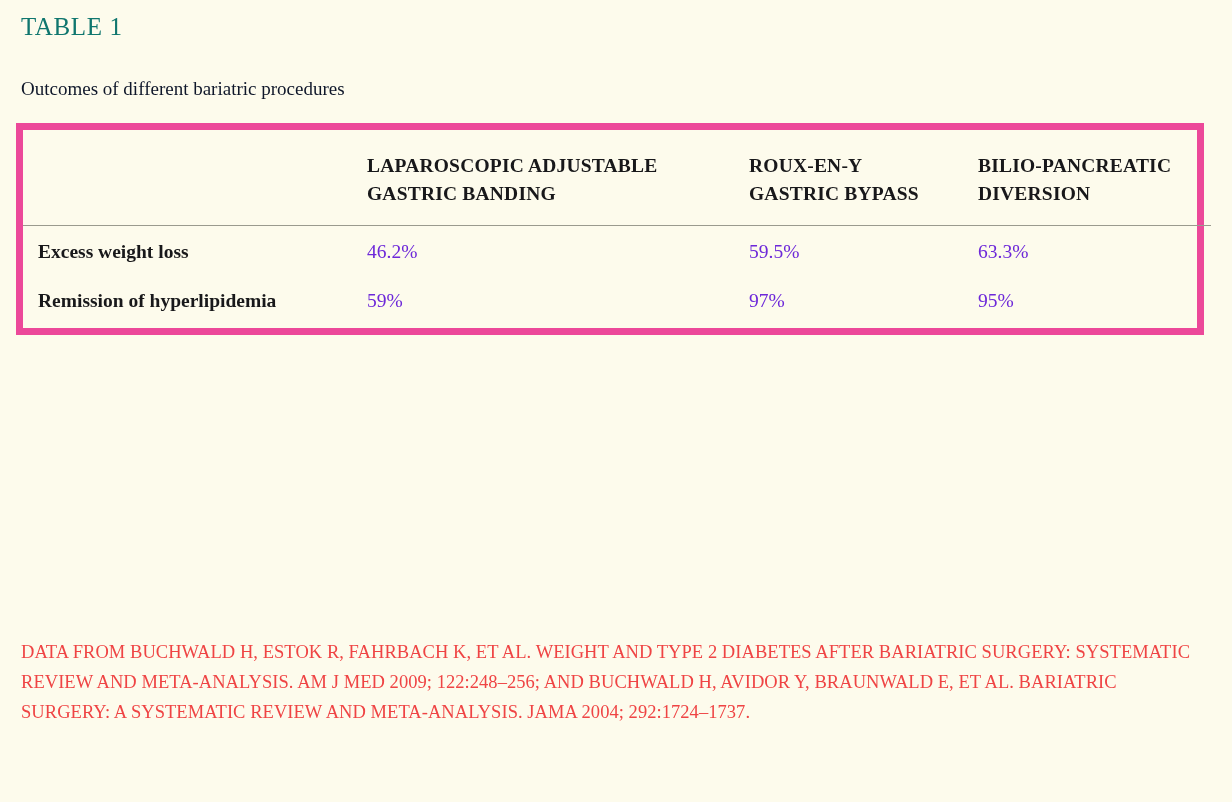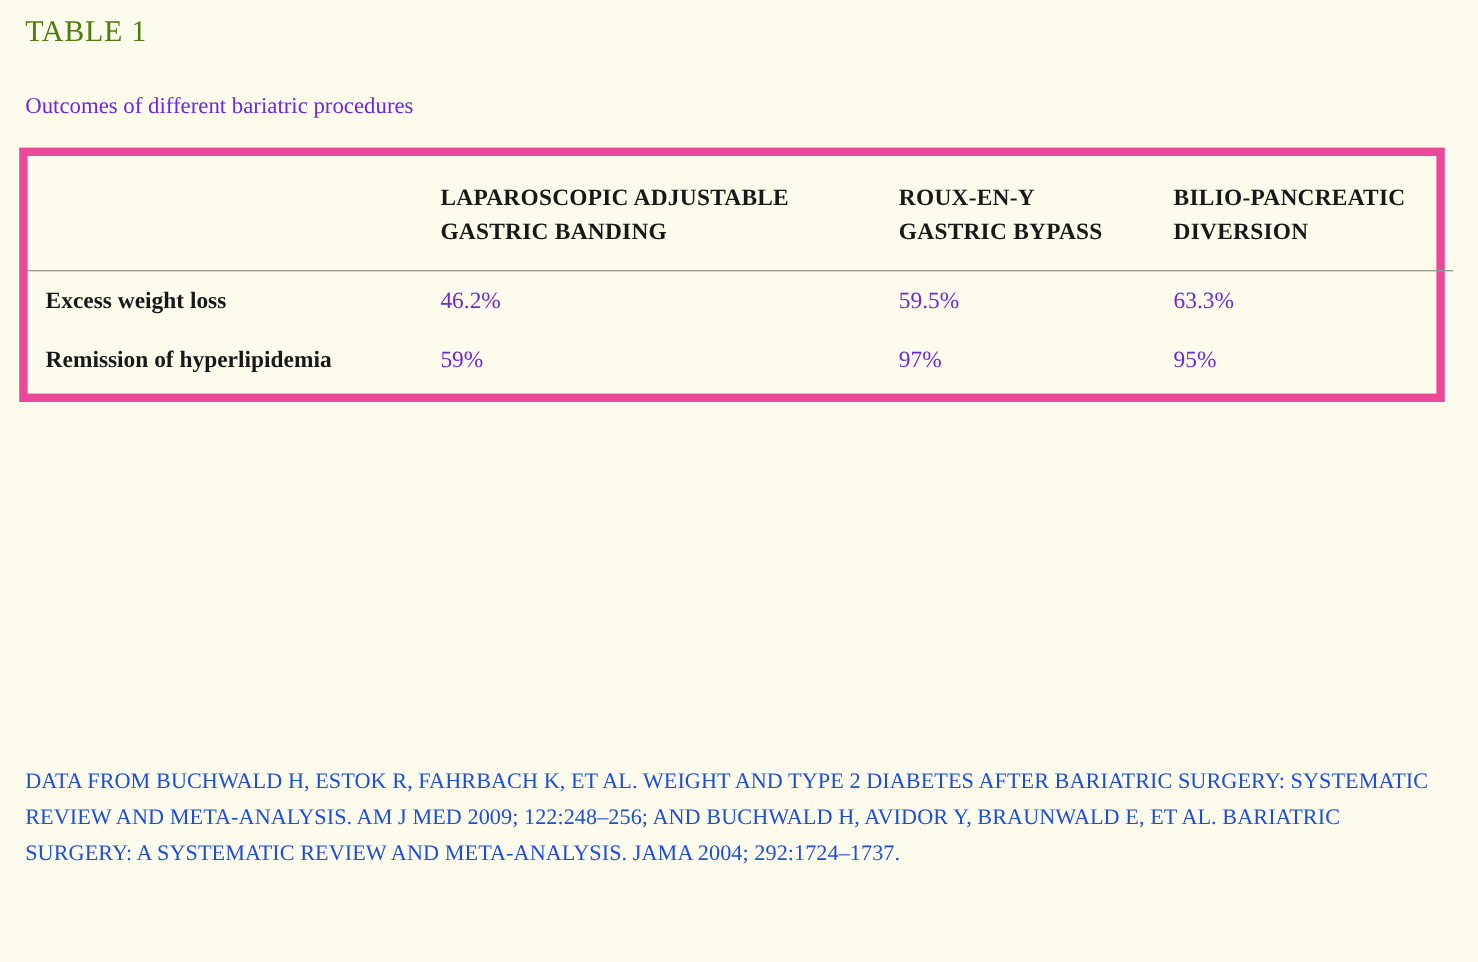--- a/index.html
+++ b/index.html
@@ -21,31 +21,31 @@
     height: 802px;
     box-sizing: border-box;
     padding: 0 16px;
   }
   .table-label {
     position: absolute;
     left: 21px;
     top: 13px;
     font-size: 25px;
     letter-spacing: 0.6px;
-    color: #4d7c0f;
+    color: #0f766e;
     font-weight: 400;
     line-height: 1.1;
     white-space: nowrap;
   }
   .table-caption {
     position: absolute;
     left: 21px;
     top: 78px;
     font-size: 19px;
-    color: #6d28d9;
+    color: #0f172a;
     line-height: 1.2;
     white-space: nowrap;
   }
   .table-wrap {
     position: absolute;
     left: 16px;
     top: 123px;
     width: 1188px;
     border: 7px solid #ec4899;
     box-sizing: border-box;
@@ -97,21 +97,21 @@
     padding-bottom: 13px;
   }
   .source-note {
     position: absolute;
     left: 21px;
     top: 638px;
     width: 1178px;
     font-size: 18.5px;
     line-height: 1.62;
     letter-spacing: 0.05px;
-    color: #1d4ed8;
+    color: #ef4444;
     text-transform: uppercase;
   }
 </style>
 </head>
 <body>
 
 <div class="page">
 
   <div class="table-label">TABLE 1</div>
 

